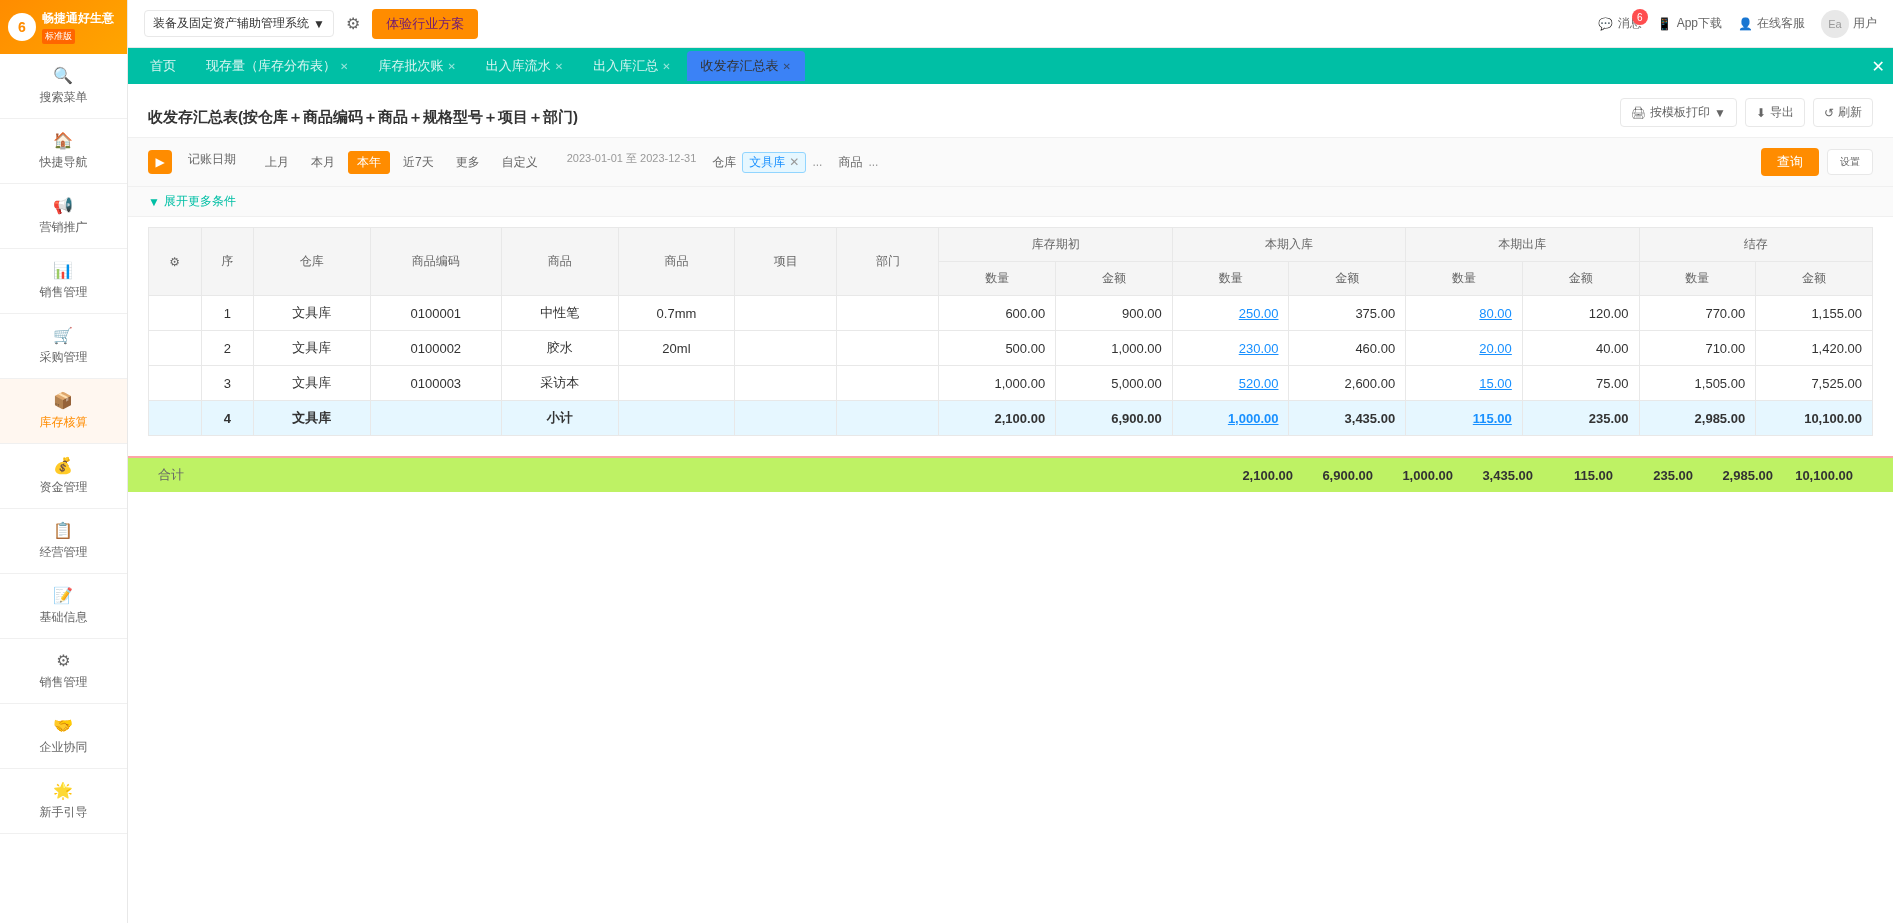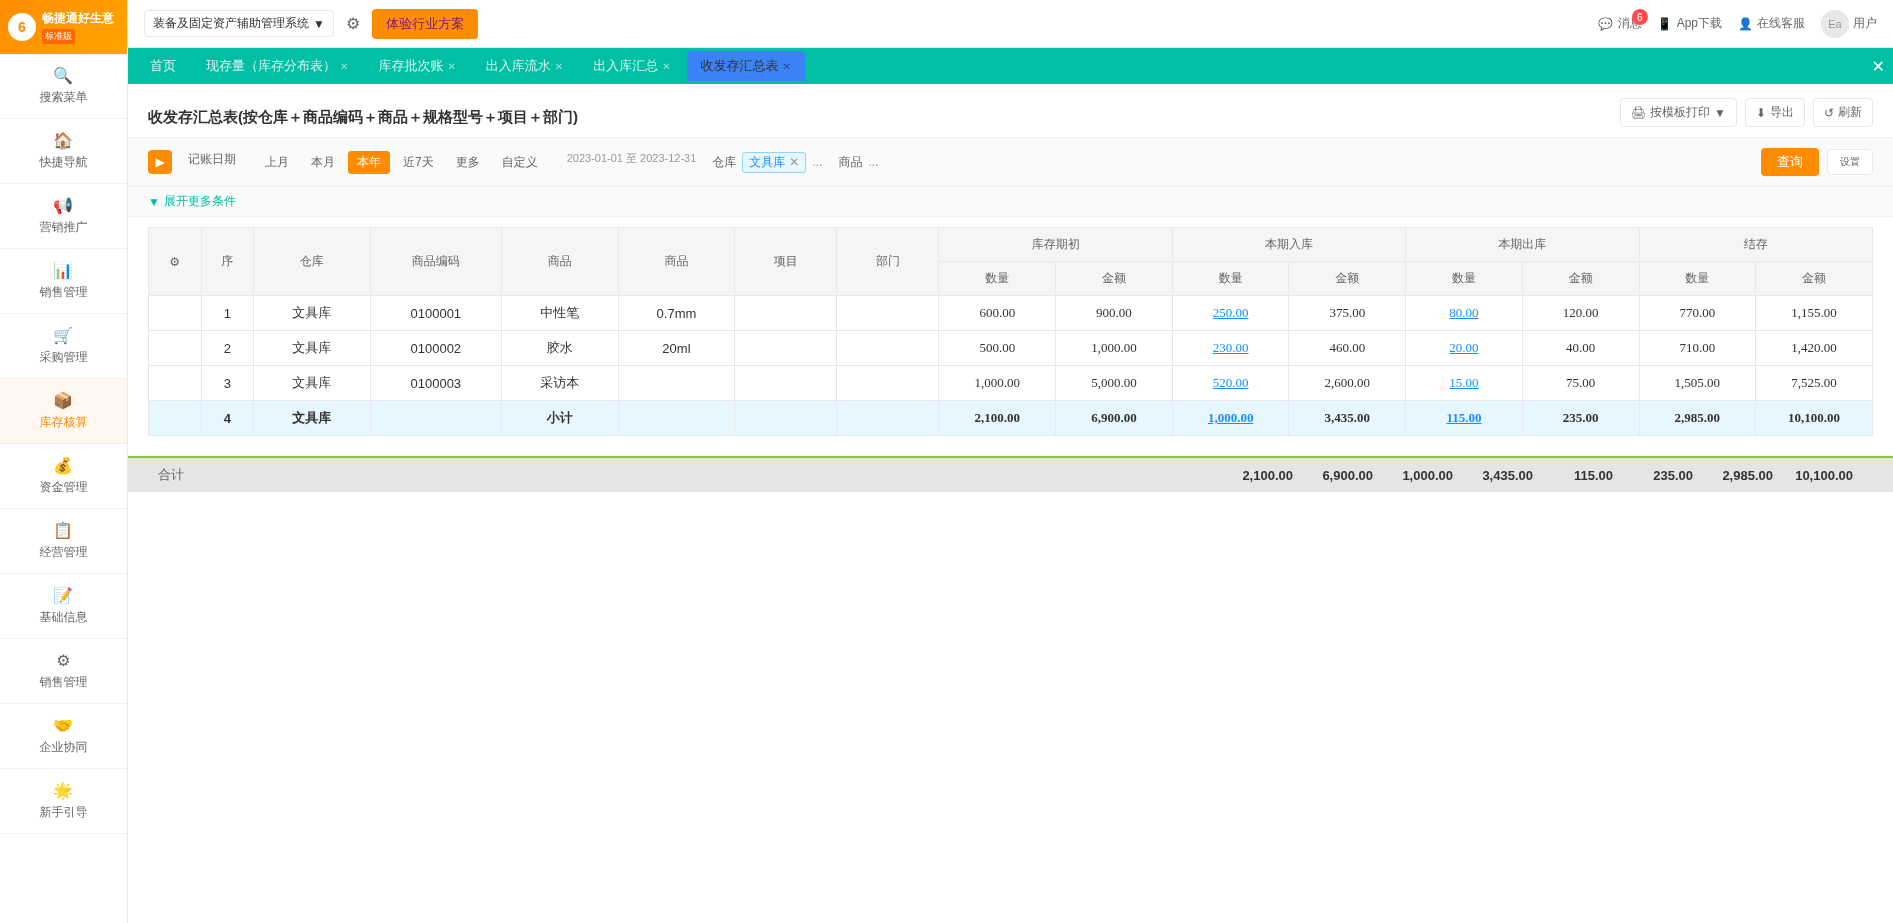--- a/index.html
+++ b/index.html
@@ -57,25 +57,25 @@
     .filter-tag-close { cursor: pointer; color: #999; }
     .filter-more { color: #999; cursor: pointer; font-size: 12px; }
     .filter-product { display: flex; align-items: center; gap: 6px; }
     .expand-btn { display: flex; align-items: center; gap: 4px; color: #00bfa5; cursor: pointer; font-size: 12px; }
 
     
     .table-container { padding: 0 20px 20px; }
     table { width: 100%; border-collapse: collapse; margin-top: 10px; }
     th { background: #f5f5f5; padding: 8px 10px; text-align: center; font-size: 12px; color: #666; font-weight: normal; border: 1px solid #e8e8e8; white-space: nowrap; }
     td { padding: 8px 10px; text-align: center; font-size: 13px; border: 1px solid #e8e8e8; white-space: nowrap; }
-    .td-right { text-align: center; font-family: Liberation Serif, serif; }
+    .td-right { text-align: right; }
     .subtotal-row td { background: #e6f7ff; font-weight: bold; }
 
     
-    .footer-total { position: sticky; bottom: 0; background: #e5e5e5; border-top: 2px solid #84cc16; padding: 8px 30px; display: flex; align-items: center; font-size: 13px; font-weight: bold; gap: 20px; }
+    .footer-total { position: sticky; bottom: 0; background: #bef264; border-top: 2px solid #fca5a5; padding: 8px 30px; display: flex; align-items: center; font-size: 13px; font-weight: bold; gap: 20px; }
     .footer-total-label { margin-right: 40px; color: #666; font-weight: normal; }
     .footer-total-values { display: flex; gap: 0; }
     .footer-val { min-width: 80px; text-align: right; padding: 0 10px; }
     .col-settings { width: 36px; }
     .col-no { width: 36px; }
     .col-warehouse { width: 80px; }
     .col-code { width: 90px; }
     .col-name { width: 80px; }
     .col-spec { width: 80px; }
     .col-project { width: 70px; }

